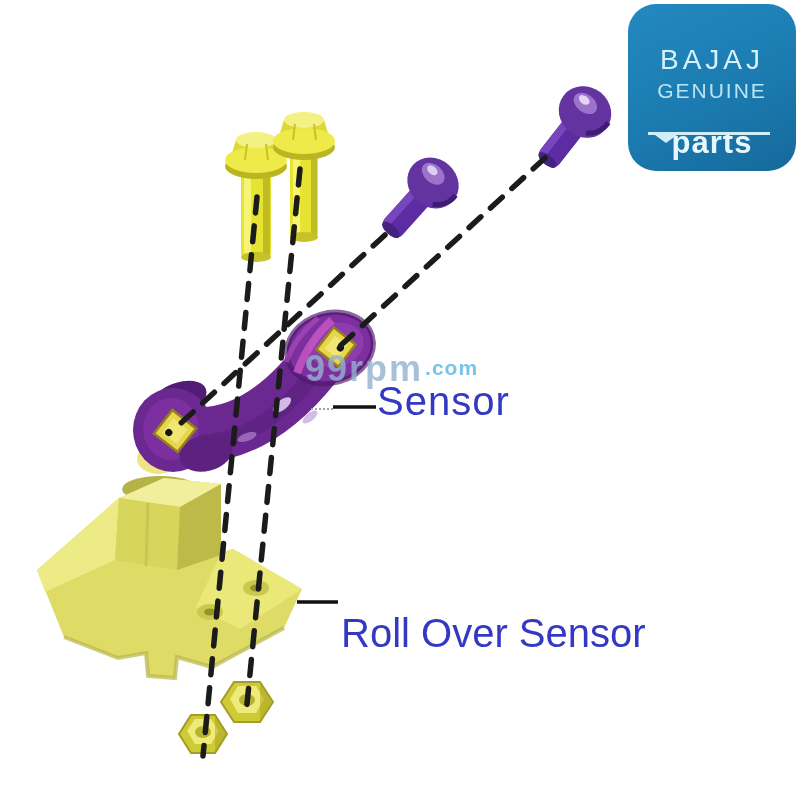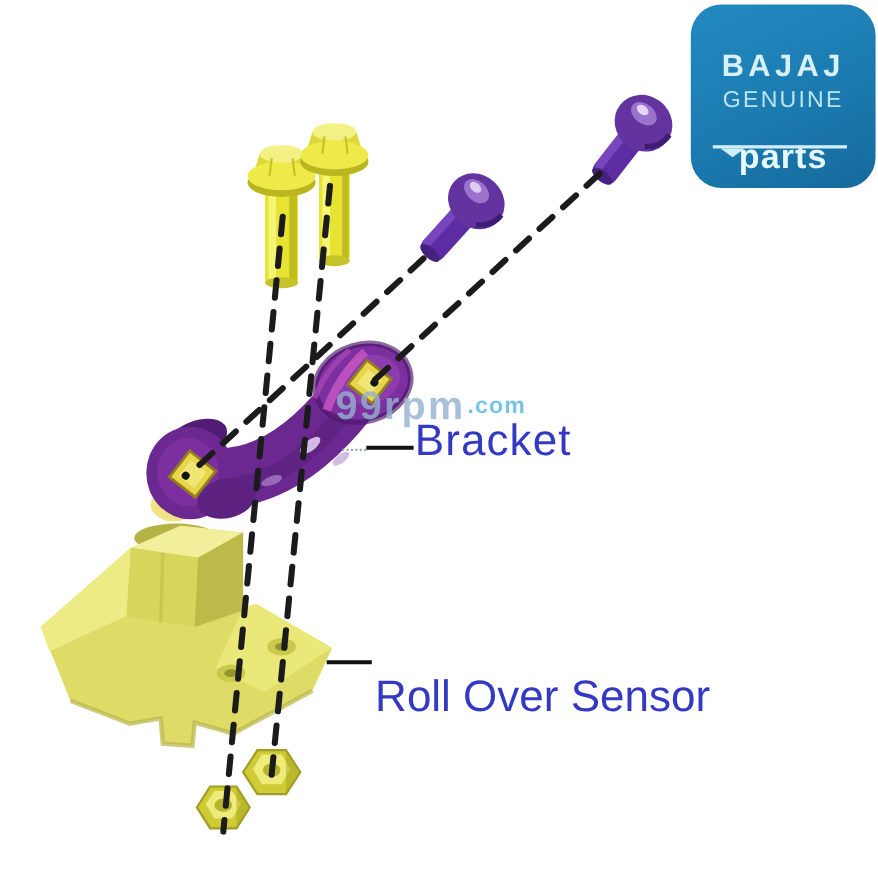--- a/index.html
+++ b/index.html
@@ -12,21 +12,21 @@
   .label-sensor{left:341px;top:581px;margin-top:32px;}
 
   .watermark{position:absolute;left:305px;top:351px;line-height:1;white-space:nowrap;
              font-weight:bold;letter-spacing:2px;}
   .watermark .site{font-size:36px;color:rgba(148,177,206,0.80);}
   .watermark .tld{font-size:21px;color:rgba(105,190,228,0.90);position:relative;top:-6px;margin-left:2px;letter-spacing:1px;}
 
   .logo{position:absolute;left:628px;top:4px;width:168px;height:167px;border-radius:28px;
         background:linear-gradient(155deg,#2389c0 0%,#1b7bb0 55%,#16699b 100%);
         text-align:center;}
-  .logo-brand{position:absolute;left:0;right:0;top:42px;font-size:28px;font-weight:bold;
+  .logo-brand{position:absolute;left:0;right:0;top:42px;font-size:28px;font-weight:normal;
               letter-spacing:4px;color:#d7f0fa;line-height:1;}
   .logo-genuine{position:absolute;left:0;right:0;top:76px;font-size:21px;letter-spacing:2px;
               color:#b9e4f3;line-height:1;}
   .logo-parts{position:absolute;left:0;right:0;top:95px;font-size:31px;font-weight:bold;
               letter-spacing:1px;color:#e6f7fd;line-height:1;margin-top:28px;}
   .logo-underline{position:absolute;left:20px;top:128px;width:122px;height:3px;background:#cfeef8;}
   .logo-arrow{position:absolute;left:27px;top:131px;width:0;height:0;
               border-left:11px solid transparent;border-right:11px solid transparent;
               border-top:8px solid #cfeef8;}
 </style>
@@ -147,21 +147,21 @@
       <line x1="545" y1="158" x2="339" y2="347"></line>
     </g>
 
     <line x1="311" y1="409" x2="334" y2="409" stroke="#9aa7b8" stroke-width="2" stroke-dasharray="2 2"></line>
     <line x1="333" y1="407" x2="376" y2="407" stroke="#111111" stroke-width="3.5"></line>
     <line x1="297" y1="602" x2="338" y2="602" stroke="#111111" stroke-width="3.5"></line>
   </svg>
 
   <div class="watermark"><span class="site">99rpm</span><span class="tld">.com</span></div>
 
-  <div class="label label-bracket">Bracket</div>
+  <div class="label label-bracket">Sensor</div>
   <div class="label label-sensor">Roll Over Sensor</div>
 
   <div class="logo">
     <div class="logo-brand">BAJAJ</div>
     <div class="logo-genuine">GENUINE</div>
     <div class="logo-parts">parts</div>
     <div class="logo-underline"></div>
     <div class="logo-arrow"></div>
   </div>
 

